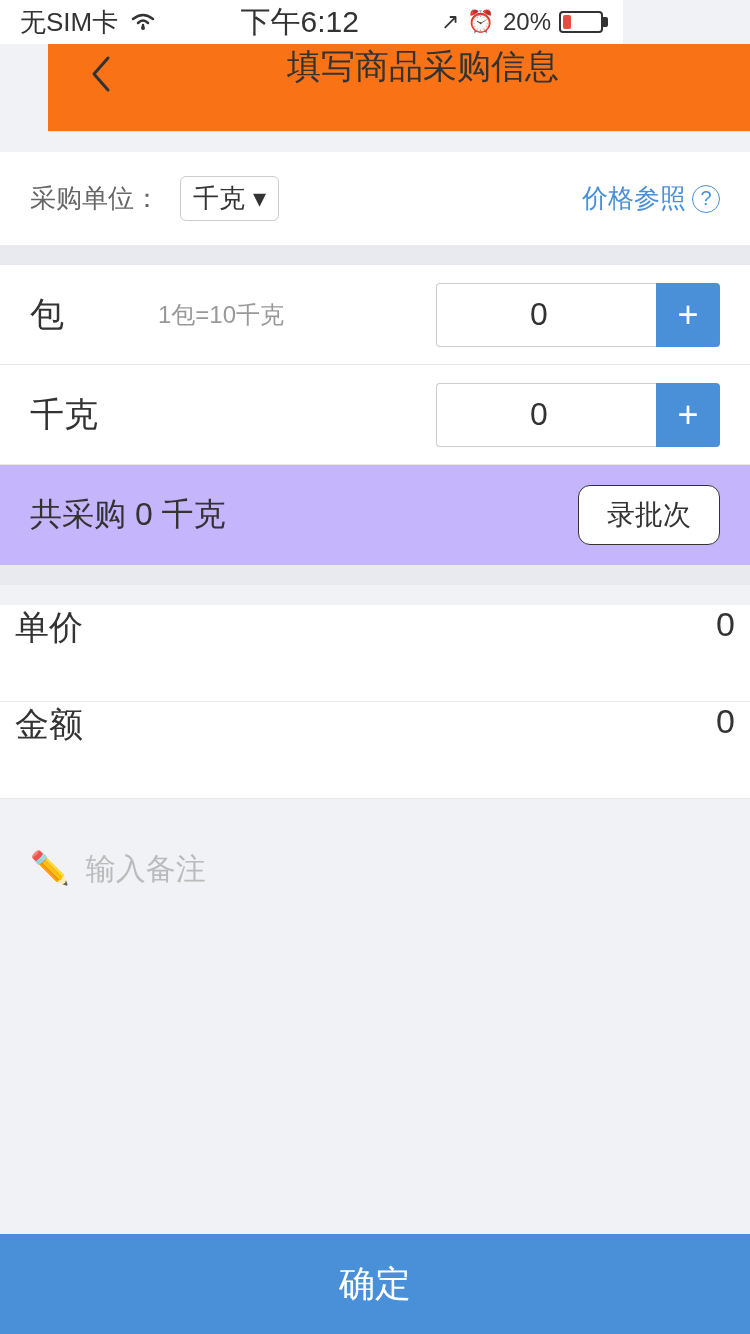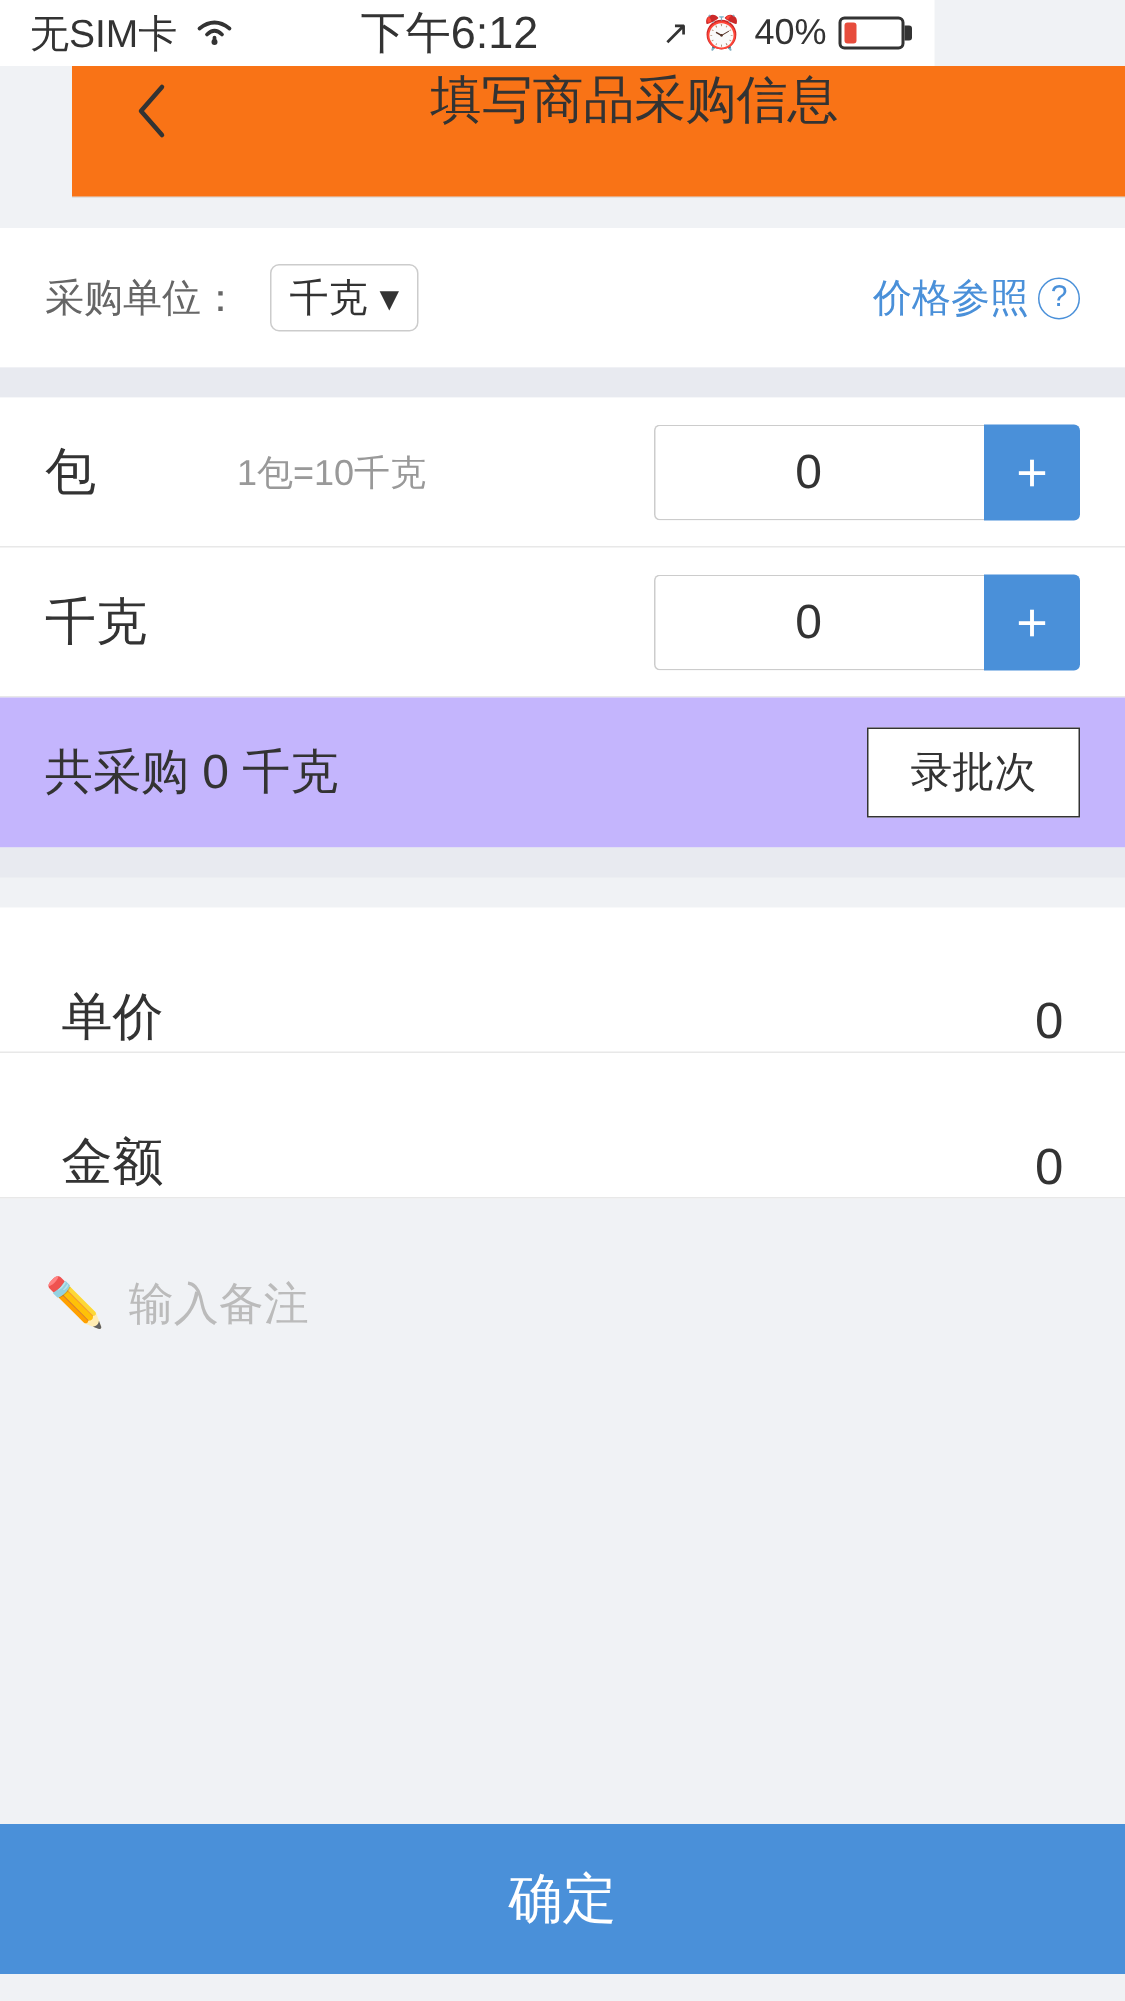--- a/index.html
+++ b/index.html
@@ -221,37 +221,37 @@
       height: 100px;
       background: #c4b5fd;
     }
     .total-label {
       font-size: 32px;
       color: #333;
     }
     .batch-btn {
       margin-left: auto;
       border: 1px solid #333;
-      border-radius: 0;
+      border-radius: 12px;
       padding: 10px 28px;
       font-size: 28px;
       color: #333;
       background: #fff;
       cursor: pointer;
     }
 
     
     .price-section {
       background: #fff;
       margin-top: 20px;
     }
     .price-row {
       display: flex;
-      align-items: flex-end;
-      padding: 0 41px;
+      align-items: flex-start;
+      padding: 0 15px;
       height: 97px;
       border-bottom: 1px solid #e8e8e8;
     }
     .price-label {
       font-size: 34px;
       color: #333;
     }
     .price-value {
       margin-left: auto;
       font-size: 34px;
@@ -273,21 +273,21 @@
       color: #999;
     }
     .note-placeholder {
       font-size: 30px;
       color: #bbb;
     }
 
     
     .confirm-btn {
       position: fixed;
-      bottom: 18px;
+      bottom: 0;
       left: 0;
       width: 750px;
       height: 100px;
       background: #4a90d9;
       color: #fff;
       font-size: 36px;
       border: none;
       cursor: pointer;
       display: flex;
       align-items: center;
@@ -306,21 +306,21 @@
         <path d="M10 14 Q15 9 20 14" stroke="#333" stroke-width="2.5" fill="none" stroke-linecap="round"></path>
         <path d="M5 10 Q15 2 25 10" stroke="#333" stroke-width="2.5" fill="none" stroke-linecap="round"></path>
         <circle cx="15" cy="19" r="2" fill="#333"></circle>
       </svg>
     </span>
   </div>
   <div class="status-center">下午6:12</div>
   <div class="status-right">
     <span style="font-size:22px;">↗</span>
     <span style="font-size:22px;">⏰</span>
-    <span>40%</span>
+    <span>20%</span>
     <div class="battery-icon">
       <div class="battery-fill"></div>
     </div>
   </div>
 </div>
 
 <div class="nav-bar">
   <div class="nav-back">
     <svg width="24" height="40" viewBox="0 0 24 40">
       <polyline points="20,4 6,20 20,36" stroke="#333" stroke-width="3" fill="none" stroke-linecap="round" stroke-linejoin="round"></polyline>

